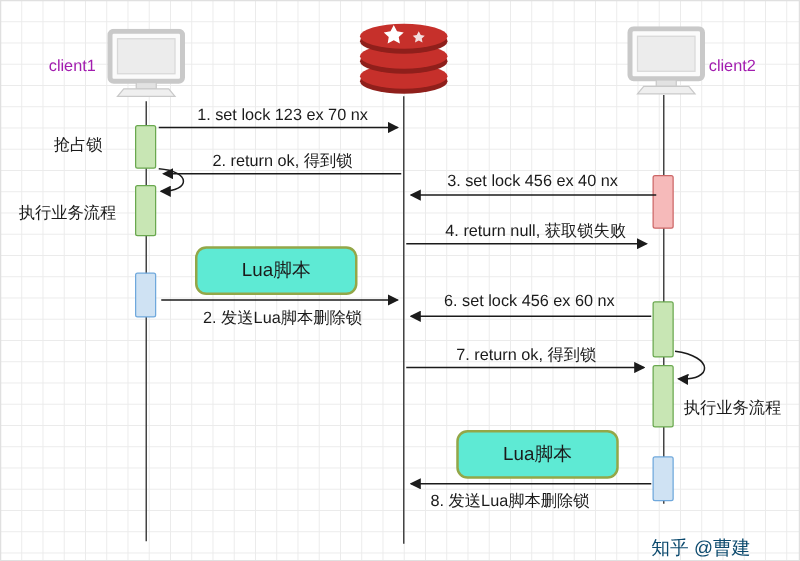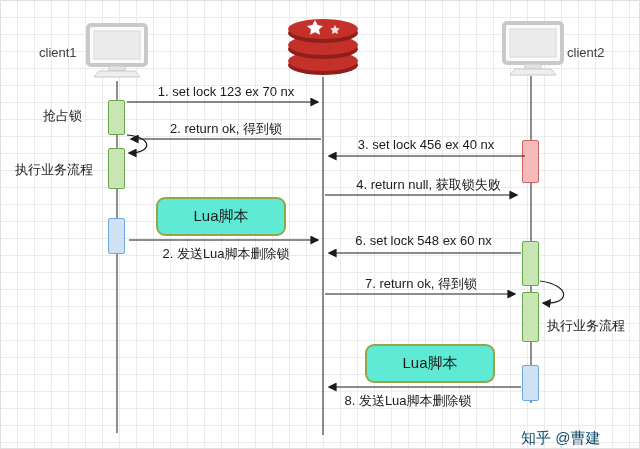--- a/index.html
+++ b/index.html
@@ -29,21 +29,21 @@
   .lua-box{
     position:absolute;width:126px;height:35px;z-index:3;
     background:#5eead4;border:2px solid #93a748;border-radius:9px;
     display:flex;align-items:center;justify-content:center;
     font-size:15px;color:#1b1b1b;
   }
   #lifelines-layer{position:absolute;left:0;top:0;z-index:1;pointer-events:none;}
   #arrows-layer{position:absolute;left:0;top:0;z-index:3;pointer-events:none;}
   .actor-icon{position:absolute;z-index:2;}
   .actor-label{
-    position:absolute;font-size:13px;color:#404040;z-index:4;white-space:nowrap;text-align:right;
+    position:absolute;font-size:13px;color:#a21caf;z-index:4;white-space:nowrap;text-align:right;
   }
   .watermark{
     position:absolute;left:520px;top:412px;font-size:15px;color:#0c4a6e;z-index:5;
     white-space:nowrap;
     margin-top:16px;
   }
 </style>
 </head>
 <body>
 
@@ -110,21 +110,21 @@
   <line x1="520" y1="386" x2="328" y2="386" stroke="#1b1b1b" stroke-width="1.2" marker-end="url(#arrowhead)"></line>
   <path d="M126,134 C152,136 152,152 128,152" fill="none" stroke="#1b1b1b" stroke-width="1.2" marker-end="url(#arrowhead)"></path>
   <path d="M539,280 C570,284 570,304 542,302" fill="none" stroke="#1b1b1b" stroke-width="1.2" marker-end="url(#arrowhead)"></path>
 </svg>
 
 <div class="msg" style="left:130px;top:83px;width:190px;">1. set lock 123 ex 70 nx</div>
 <div class="msg" style="left:135px;top:119px;width:180px;text-align:center;">2. return ok, 得到锁</div>
 <div class="msg" style="left:330px;top:136px;width:190px;">3. set lock 456 ex 40 nx</div>
 <div class="msg" style="left:330px;top:175px;width:195px;">4. return null, 获取锁失败</div>
 <div class="msg" style="left:130px;top:244px;width:190px;">2. 发送Lua脚本删除锁</div>
-<div class="msg" style="left:330px;top:232px;width:185px;">6. set lock 548 ex 60 nx</div>
+<div class="msg" style="left:330px;top:232px;width:185px;">6. set lock 456 ex 60 nx</div>
 <div class="msg" style="left:330px;top:274px;width:180px;">7. return ok, 得到锁</div>
 <div class="msg" style="left:312px;top:391px;width:190px;">8. 发送Lua脚本删除锁</div>
 
 <div class="side-label" style="left:42px;top:106px;">抢占锁</div>
 <div class="side-label" style="left:14px;top:160px;">执行业务流程</div>
 <div class="side-label" style="left:546px;top:316px;">执行业务流程</div>
 
 <div class="watermark">知乎 @曹建</div>
 
 </body></html>

